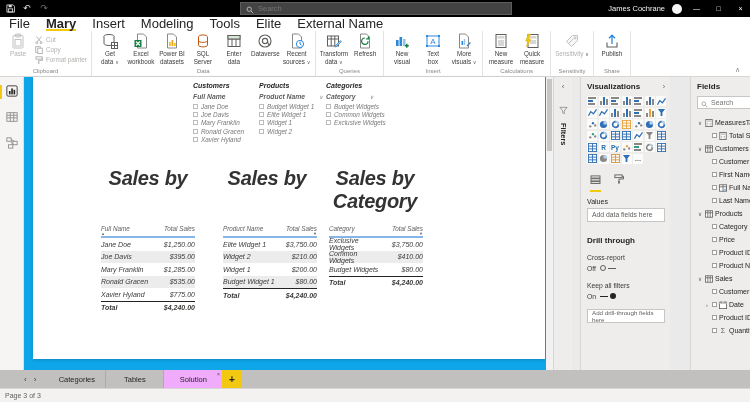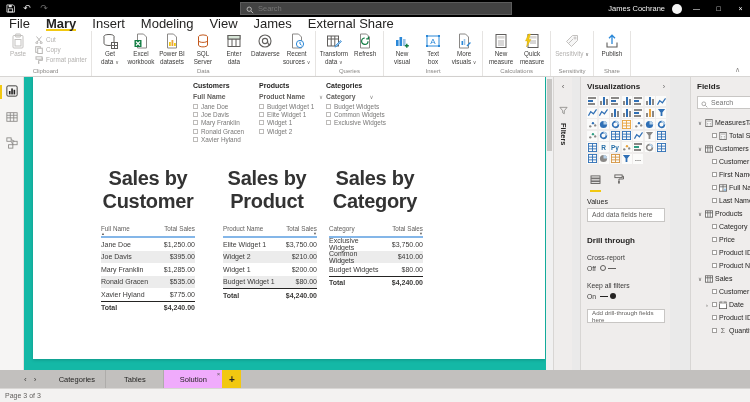--- a/index.html
+++ b/index.html
@@ -39,21 +39,21 @@
   .rsmall { display:flex; align-items:center; gap:3px; font-size:6.3px; color:#b3b1af; height:9px; }
   .rsmall .sicon { width:8px; height:8px; }
   .ribbon-collapse { margin-left:auto; align-self:flex-end; padding:0 10px 2px 0; font-size:7px; color:#8a8886; }
 
   
   .main { position:absolute; top:77px; left:0; right:0; bottom:32px; }
   .viewrail { position:absolute; left:0; top:0; bottom:0; width:24px; background:#f6f5f4; border-right:1px solid #e1dfdd; }
   .rail-item { width:24px; height:22px; display:flex; align-items:center; justify-content:center; position:relative; margin-top:4px; }
   .rail-item.active::before { content:""; position:absolute; left:0; top:4px; bottom:4px; width:2px; background:#f2c811; }
 
-  .canvas { position:absolute; left:24px; top:0; bottom:0; width:529px; background:#14b8a6; }
+  .canvas { position:absolute; left:24px; top:0; bottom:0; width:529px; background:#0ea5e9;font-style:italic; }
   .page { position:absolute; left:9px; top:0; width:512px; height:282px; background:#fff; box-shadow:0 1px 3px rgba(0,0,0,.18); }
   .canvas-scroll { position:absolute; right:0; top:0; bottom:0; width:7px; background:#f1f1f1; }
   .canvas-thumb { position:absolute; top:2px; left:1px; width:5px; height:72px; background:#c8c6c4; }
 
   
   .slicer { position:absolute; top:5px; }
   .slicer-title { font-size:7px; font-weight:bold; color:#252423; }
   .slicer-header { margin-top:4px; font-size:6.8px; font-weight:bold; color:#605e5c; display:flex; align-items:center; gap:14px; }
   .slicer-header .sl-chev { font-size:5.5px; color:#8a8886; font-weight:normal; }
   .slicer-items { margin-top:2px; }
@@ -160,23 +160,23 @@
       <span class="tb-winbtn">□</span>
       <span class="tb-winbtn">×</span>
     </div>
   </div>
 
   <div class="menubar">
       <div class="menu-item">File</div>
       <div class="menu-item active">Mary</div>
       <div class="menu-item">Insert</div>
       <div class="menu-item">Modeling</div>
-      <div class="menu-item">View</div>
-      <div class="menu-item">James</div>
-      <div class="menu-item">External Share</div>
+      <div class="menu-item">Tools</div>
+      <div class="menu-item">Elite</div>
+      <div class="menu-item">External Name</div>
     </div>
 
   <div class="ribbon">
 
   <div class="rgroup">
         <div class="rgroup-buttons">
           <div class="rbtn disabled">
             <div class="ricon"><svg viewBox="0 0 16 16">
                 <rect x="3" y="2.5" width="10" height="12.5" rx="1" fill="#fff" stroke="#b9b7b5"></rect>
                 <rect x="5.5" y="1" width="5" height="3" rx="0.5" fill="#d8d6d4" stroke="#b9b7b5"></rect>
@@ -490,21 +490,20 @@
                 <span>Common Widgets</span>
               </div>
               <div class="slicer-item">
                 <span class="cb"></span>
                 <span>Exclusive Widgets</span>
               </div>
             </div>
           </div>
           <div class="visual-title" style="left: 56px;">
             <div>Sales by</div>
-            <div>Customer</div>
           </div>
           <div class="tbl" style="left: 68px;">
             <div class="tbl-header">
               <div class="tbl-hcell c0">
                 <span>Full Name</span>
                 <span class="sort-arrow">▲</span>
               </div>
               <div class="tbl-hcell c1">
                 <span>Total Sales</span>
                 <span class="sort-arrow">&nbsp;</span>
@@ -530,21 +529,20 @@
               <div class="c0">Xavier Hyland</div>
               <div class="c1">$775.00</div>
             </div>
             <div class="tbl-total">
               <div class="c0">Total</div>
               <div class="c1">$4,240.00</div>
             </div>
           </div>
           <div class="visual-title" style="left: 175px;">
             <div>Sales by</div>
-            <div>Product</div>
           </div>
           <div class="tbl" style="left: 190px;">
             <div class="tbl-header">
               <div class="tbl-hcell c0">
                 <span>Product Name</span>
                 <span class="sort-arrow">&nbsp;</span>
               </div>
               <div class="tbl-hcell c1">
                 <span>Total Sales</span>
                 <span class="sort-arrow">▼</span>

